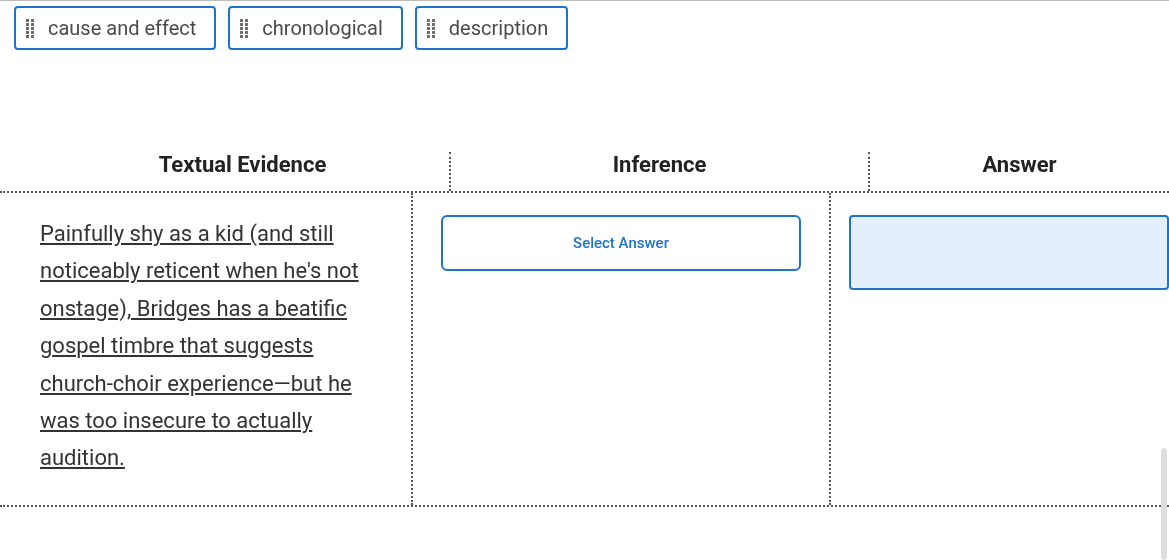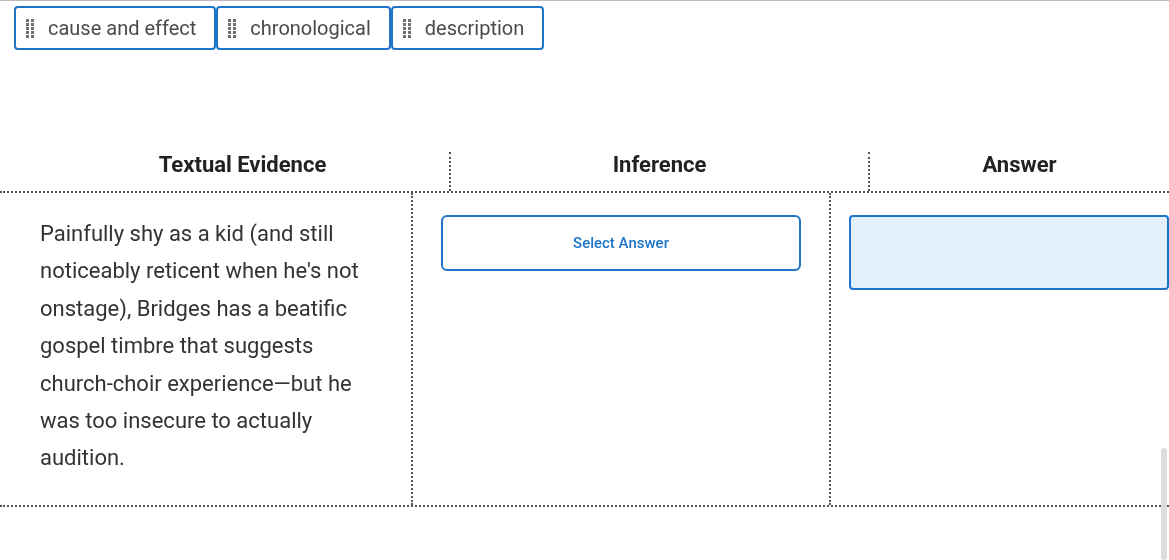--- a/index.html
+++ b/index.html
@@ -9,20 +9,21 @@
     background: #fff;
     width: 1169px;
   }
   .top-hr {
     border: none;
     border-top: 1px solid #bbb;
     height: 0;
   }
   .chips-row {
     display: flex;
+    gap: 12px;
     padding: 5px 14px 14px 14px;
   }
   .chip {
     display: flex;
     align-items: center;
     gap: 14px;
     border: 2px solid #1e74c9;
     border-radius: 4px;
     padding: 8px 18px 8px 10px;
     color: #4a4a4a;
@@ -68,21 +69,21 @@
     border-top: 2px dotted #555;
     height: 0;
     margin: 0;
   }
   .body-row {
     display: flex;
   }
   .cell {
     padding: 22px 30px 28px 40px;
   }
-  .cell.col-1 { border-right: 2px dotted #555; }
+  .cell.col-1 { border-right: 2px dotted #555; text-decoration: underline; }
   .cell.col-2 { border-right: 2px dotted #555; padding: 22px 28px 28px 28px; }
   .cell.col-3 { padding: 22px 0 28px 18px; }
   .evidence {
     font-size: 22px;
     line-height: 1.7;
     color: #333;
     font-weight: 400;
   }
   .select-btn {
     display: flex;

